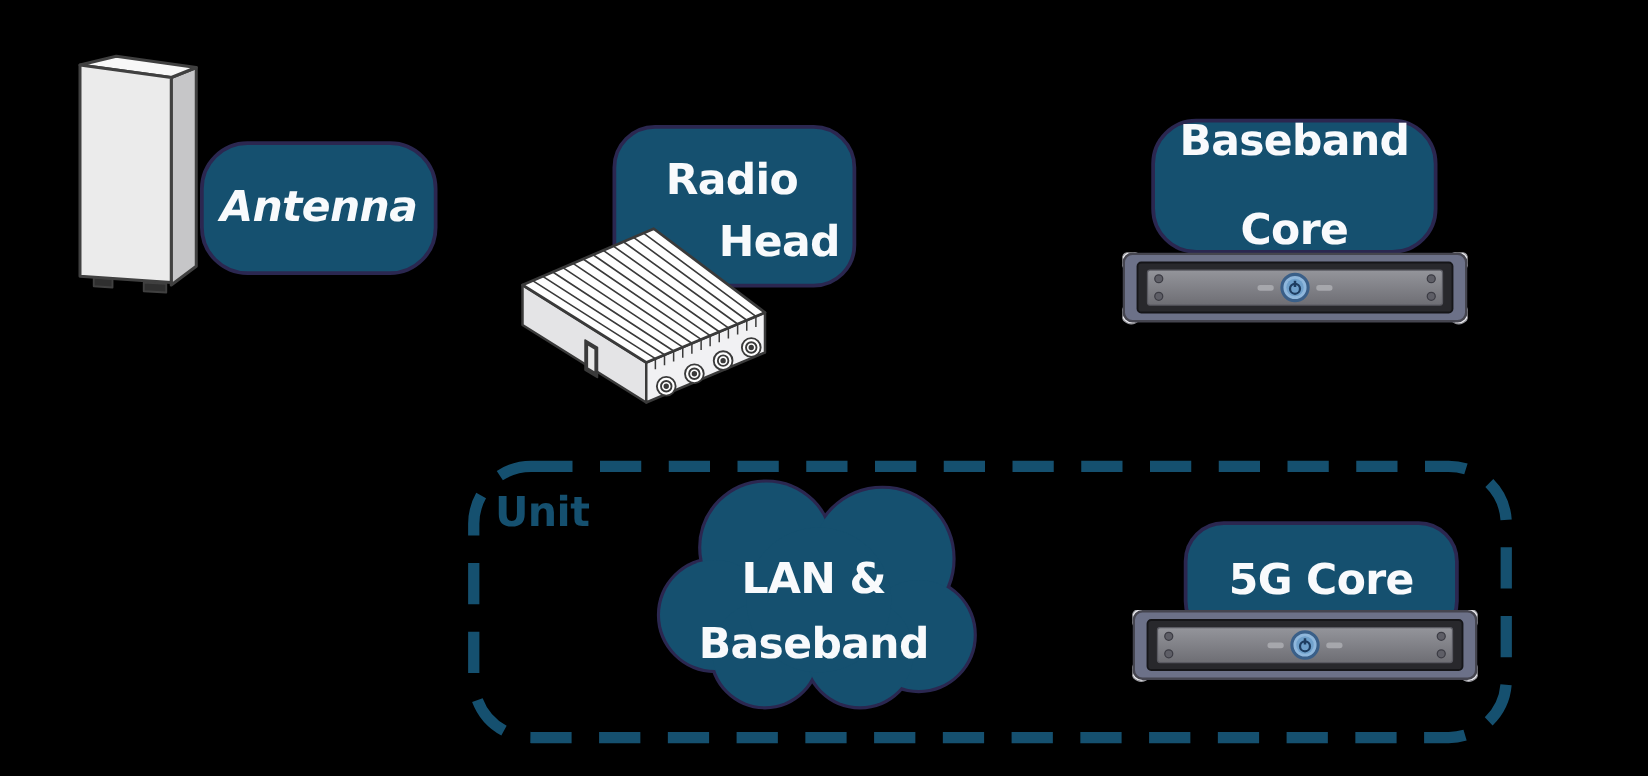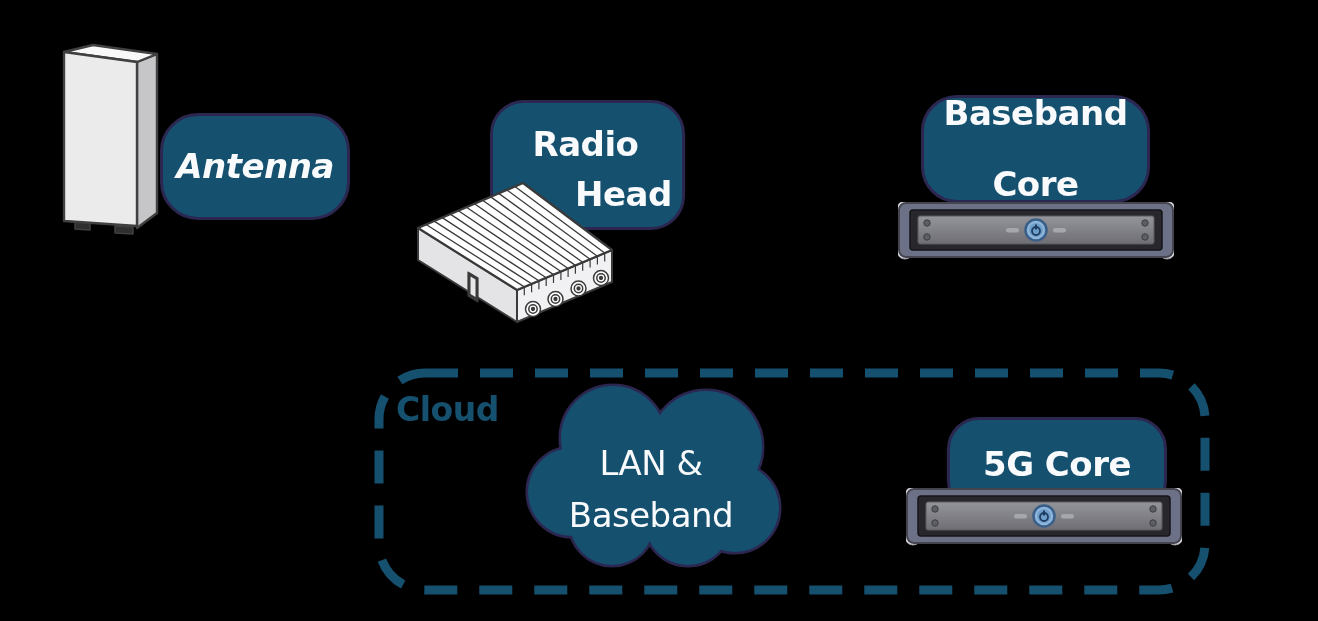--- a/index.html
+++ b/index.html
@@ -30,21 +30,21 @@
   .core-label{left:947px;top:417px;width:220px;height:96px;border-radius:32px;}
   
   .cloud-box{left:374px;top:368px;z-index:0;}
   .cloud-title{
     position:absolute;left:396px;top:390px;z-index:1;
     color:#15506f;font-weight:bold;font-size:33px;letter-spacing:-0.5px;
   }
   .cloud-shape{left:516px;top:383px;z-index:1;}
   .cloud-text{
     position:absolute;left:516px;top:437px;width:270px;z-index:2;
-    color:#f8fafc;font-weight:normal;font-size:34px;letter-spacing:-0.5px;
+    color:#f8fafc;font-weight:bold;font-size:34px;letter-spacing:-0.5px;
     text-align:center;line-height:52px;
   }
   
   .antenna-icon{left:52px;top:36px;z-index:2;}
   .radiohead-icon{left:408px;top:172px;z-index:3;}
   .server{z-index:2;}
   .bb-server{left:898px;top:202px;}
   .core-server{left:906px;top:488px;}
 </style>
 </head>
@@ -138,21 +138,21 @@
   </div>
 
   <svg class="abs server bb-server" width="276" height="58" viewBox="0 0 276 58">
     <use href="#srv"></use>
   </svg>
 
   <svg class="abs cloud-box" width="836" height="228" viewBox="0 0 836 228">
     <rect x="5" y="5" width="826" height="217" rx="46" fill="none" stroke="#15506f" stroke-width="9" stroke-dasharray="33 22"></rect>
   </svg>
 
-  <div class="cloud-title">Cloud</div>
+  <div class="cloud-title">Unit</div>
 
   <svg class="abs cloud-shape" width="272" height="192" viewBox="0 0 272 192">
     <g fill="#15506f" stroke="#2b2750" stroke-width="5">
       <circle cx="97" cy="55" r="52"></circle>
       <circle cx="190" cy="64" r="56"></circle>
       <circle cx="56" cy="109" r="44"></circle>
       <circle cx="219" cy="125" r="44"></circle>
       <circle cx="96" cy="140" r="42"></circle>
       <circle cx="172" cy="139" r="43"></circle>
       <circle cx="139" cy="97" r="58"></circle>

